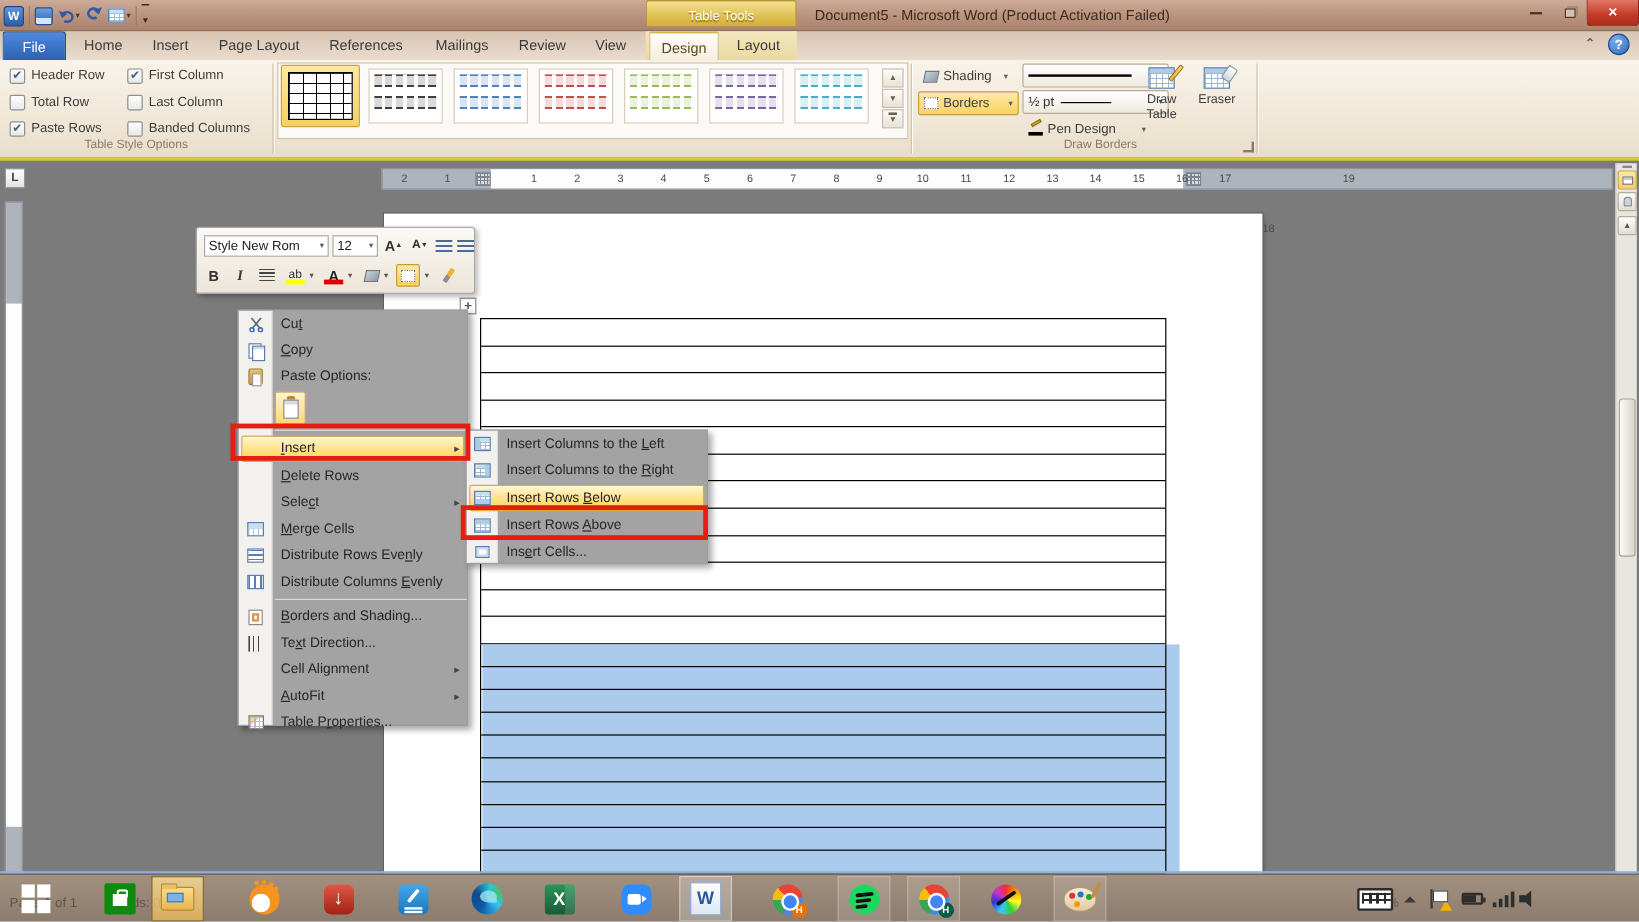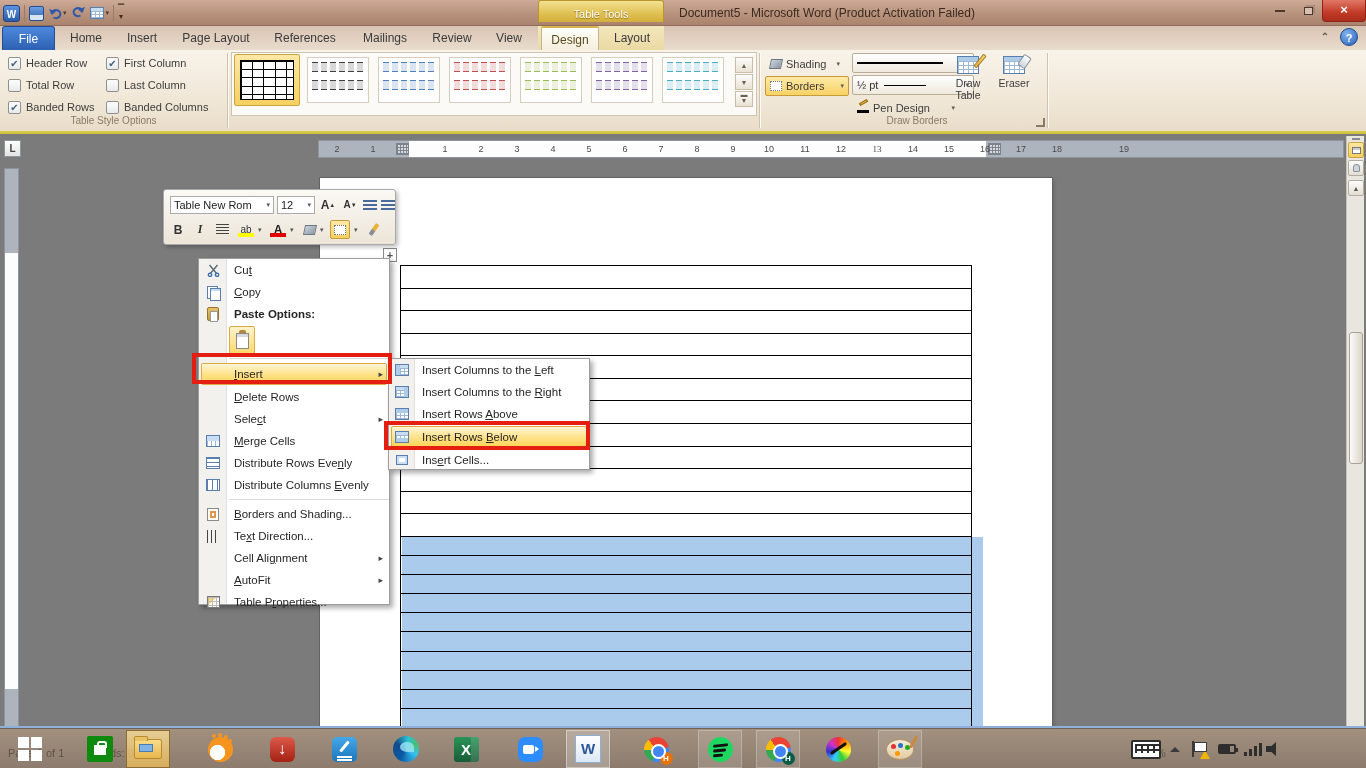--- a/index.html
+++ b/index.html
@@ -68,26 +68,26 @@
   .srow{flex:1;border-bottom:1px solid #000}
   .movehandle{position:absolute;left:383px;top:248px;width:14px;height:14px;background:#fdfdfd;border:1px solid #8a8a8a;color:#555;font-size:11px;line-height:12px;text-align:center;font-weight:bold}
   
   .minibar{position:absolute;left:163px;top:189px;width:233px;height:56px;background:linear-gradient(#fbf9f5,#ece5d8);border:1px solid #a9a9a9;border-radius:3px;box-shadow:2px 2px 4px #00000044;z-index:20}
   .mb-dd{position:absolute;display:flex;align-items:center;background:#fff;border:1px solid #ababab;font-size:11px;color:#222;padding:0 3px}
   .mb-dd .car{margin-left:auto;font-size:7px;color:#555}
   .mb-btn{position:absolute;width:20px;height:19px;display:flex;align-items:center;justify-content:center;border-radius:2px;font-size:12px;color:#333}
   .mb-btn.gold{background:linear-gradient(#fde9a7,#f7cf5e);border:1px solid #c79a3a}
   .bar-under{position:absolute;left:2px;right:2px;bottom:2px;height:4px}
   
-  .menu{position:absolute;background:#ffffff;border:1px solid #9d9d9d;box-shadow:3px 3px 5px #00000055;z-index:30}
+  .menu{position:absolute;background:#a3a3a3;border:1px solid #9d9d9d;box-shadow:3px 3px 5px #00000055;z-index:30}
   .menu .iconcol{position:absolute;left:0;top:0;bottom:0;width:28px;background:#f2f1ee;border-right:1px solid #e2e0dc}
   .mi{position:relative;height:22px;display:flex;align-items:center;font-size:11.5px;color:#262626}
   .mi .ic{width:28px;display:flex;align-items:center;justify-content:center;flex:none}
   .mi .lbl{padding-left:7px;white-space:nowrap}
-  .mi .lbl.bold{font-weight:bold}
+  .mi .lbl.bold{font-weight:normal}
   .mi .sub-arr{margin-left:auto;margin-right:6px;font-size:9px;color:#444}
   .mi.hl{height:24px}
   .mi.hl::before{content:"";position:absolute;inset:1px 2px;border:1px solid #e0a940;border-radius:2px;background:linear-gradient(#fff6d6,#ffe492 45%,#ffd453)}
   .mi>*{position:relative}
   .msep{height:7px;display:flex;align-items:center}
   .msep::before{content:"";margin-left:30px;flex:1;height:1px;background:#dcdcda}
   .paste-row{height:30px;display:flex;align-items:center}
   .paste-thumb{margin-left:30px;width:26px;height:28px;border:1px solid #e0a940;border-radius:2px;background:linear-gradient(#fff3cd,#fcd96f);position:relative}
   .paste-thumb .pg{position:absolute;left:6px;top:6px;width:13px;height:16px;background:#fff;border:1px solid #8a8a8a;box-shadow:inset 0 3px 0 #d9d9d9}
   .paste-thumb .clip{position:absolute;left:9px;top:3px;width:7px;height:4px;background:#b0893c;border-radius:2px 2px 0 0}
@@ -229,21 +229,21 @@
   <div class="cb on" style="left:8px;top:56px">
       <span class="box"></span>
       <span>Header Row</span>
     </div>
   <div class="cb" style="left:8px;top:78px">
       <span class="box"></span>
       <span>Total Row</span>
     </div>
   <div class="cb on" style="left:8px;top:100px">
       <span class="box"></span>
-      <span>Banded Rows</span>
+      <span>Paste Rows</span>
     </div>
   <div class="cb on" style="left:106px;top:56px">
       <span class="box"></span>
       <span>First Column</span>
     </div>
   <div class="cb" style="left:106px;top:78px">
       <span class="box"></span>
       <span>Last Column</span>
     </div>
   <div class="cb" style="left:106px;top:100px">
@@ -331,26 +331,26 @@
       <span class="rnum" style="left: 192px;">3</span>
       <span class="rnum" style="left: 228px;">4</span>
       <span class="rnum" style="left: 264px;">5</span>
       <span class="rnum" style="left: 300px;">6</span>
       <span class="rnum" style="left: 336px;">7</span>
       <span class="rnum" style="left: 372px;">8</span>
       <span class="rnum" style="left: 408px;">9</span>
       <span class="rnum" style="left: 444px;">10</span>
       <span class="rnum" style="left: 480px;">11</span>
       <span class="rnum" style="left: 516px;">12</span>
-      <span class="rnum" style="left: 552px; font-family: Liberation Serif, serif;">13</span>
+      <span class="rnum" style="left: 552px;">13</span>
       <span class="rnum" style="left: 588px;">14</span>
       <span class="rnum" style="left: 624px;">15</span>
       <span class="rnum" style="left: 660px;">16</span>
       <span class="rnum" style="left: 696px;">17</span>
-      <span class="rnum" style="left: 732px;">18</span>
+      <span class="rnum" style="left: 732px; margin-top: 41px;">18</span>
       <span class="rnum" style="left: 768px; margin-left: 31px;">19</span>
     </div>
   <div class="vruler">
       <div class="white"></div>
     </div>
 
   <div class="page"></div>
   <div class="tbl-white" id="rows-white">
       <div class="trow"></div>
       <div class="trow"></div>
@@ -375,21 +375,21 @@
       <div class="srow"></div>
       <div class="srow"></div>
       <div class="srow"></div>
       <div class="srow"></div>
       <div class="srow"></div>
     </div>
   <div class="movehandle">+</div>
 
   <div class="minibar">
     <div class="mb-dd" style="left:6px;top:6px;width:104px;height:18px">
-        <span style="overflow:hidden;white-space:nowrap">Table New Rom</span>
+        <span style="overflow:hidden;white-space:nowrap">Style New Rom</span>
         <span class="car">▾</span>
       </div>
     <div class="mb-dd" style="left:113px;top:6px;width:38px;height:18px">
         <span>12</span>
         <span class="car">▾</span>
       </div>
     <div class="mb-btn" style="left:154px;top:5px;font-weight:bold">A<span style="font-size:6px;vertical-align:super">▲</span></div>
     <div class="mb-btn" style="left:176px;top:5px;font-size:10px;font-weight:bold">A<span style="font-size:6px;vertical-align:super">▼</span></div>
     <div class="mb-btn" style="left:196px;top:5px">
         <span style="width:14px;height:10px;background:repeating-linear-gradient(180deg,#4a6b9a 0 2px,transparent 2px 4px)"></span>
@@ -526,31 +526,31 @@
           <span class="grid-ic" style="box-shadow:inset 4px 0 0 #aecbe8"></span>
         </span>
       <span class="lbl"><span>Insert Columns to the </span><u>L</u><span>eft</span></span>
     </div>
     <div class="mi">
       <span class="ic" style="width:26px">
           <span class="grid-ic" style="box-shadow:inset -4px 0 0 #aecbe8"></span>
         </span>
       <span class="lbl"><span>Insert Columns to the </span><u>R</u><span>ight</span></span>
     </div>
-    <div class="mi">
-      <span class="ic" style="width:26px">
-          <span class="grid-ic" style="box-shadow:inset 0 4px 0 #aecbe8"></span>
-        </span>
-      <span class="lbl"><span>Insert Rows </span><u>A</u><span>bove</span></span>
-    </div>
     <div class="mi hl">
       <span class="ic" style="width:26px">
           <span class="grid-ic" style="box-shadow:inset 0 -4px 0 #aecbe8"></span>
         </span>
       <span class="lbl"><span>Insert Rows </span><u>B</u><span>elow</span></span>
+    </div>
+    <div class="mi">
+      <span class="ic" style="width:26px">
+          <span class="grid-ic" style="box-shadow:inset 0 4px 0 #aecbe8"></span>
+        </span>
+      <span class="lbl"><span>Insert Rows </span><u>A</u><span>bove</span></span>
     </div>
     <div class="mi">
       <span class="ic" style="width:26px">
           <span style="width:12px;height:10px;border:1px solid #5a7fae;background:#fff;box-shadow:inset 0 0 0 2px #c8ddf2"></span>
         </span>
       <span class="lbl"><span>Ins</span><u>e</u><span>rt Cells...</span></span>
     </div>
   </div>
 
   <div class="redbox" style="left:192px;top:353px;width:200px;height:31px"></div>

